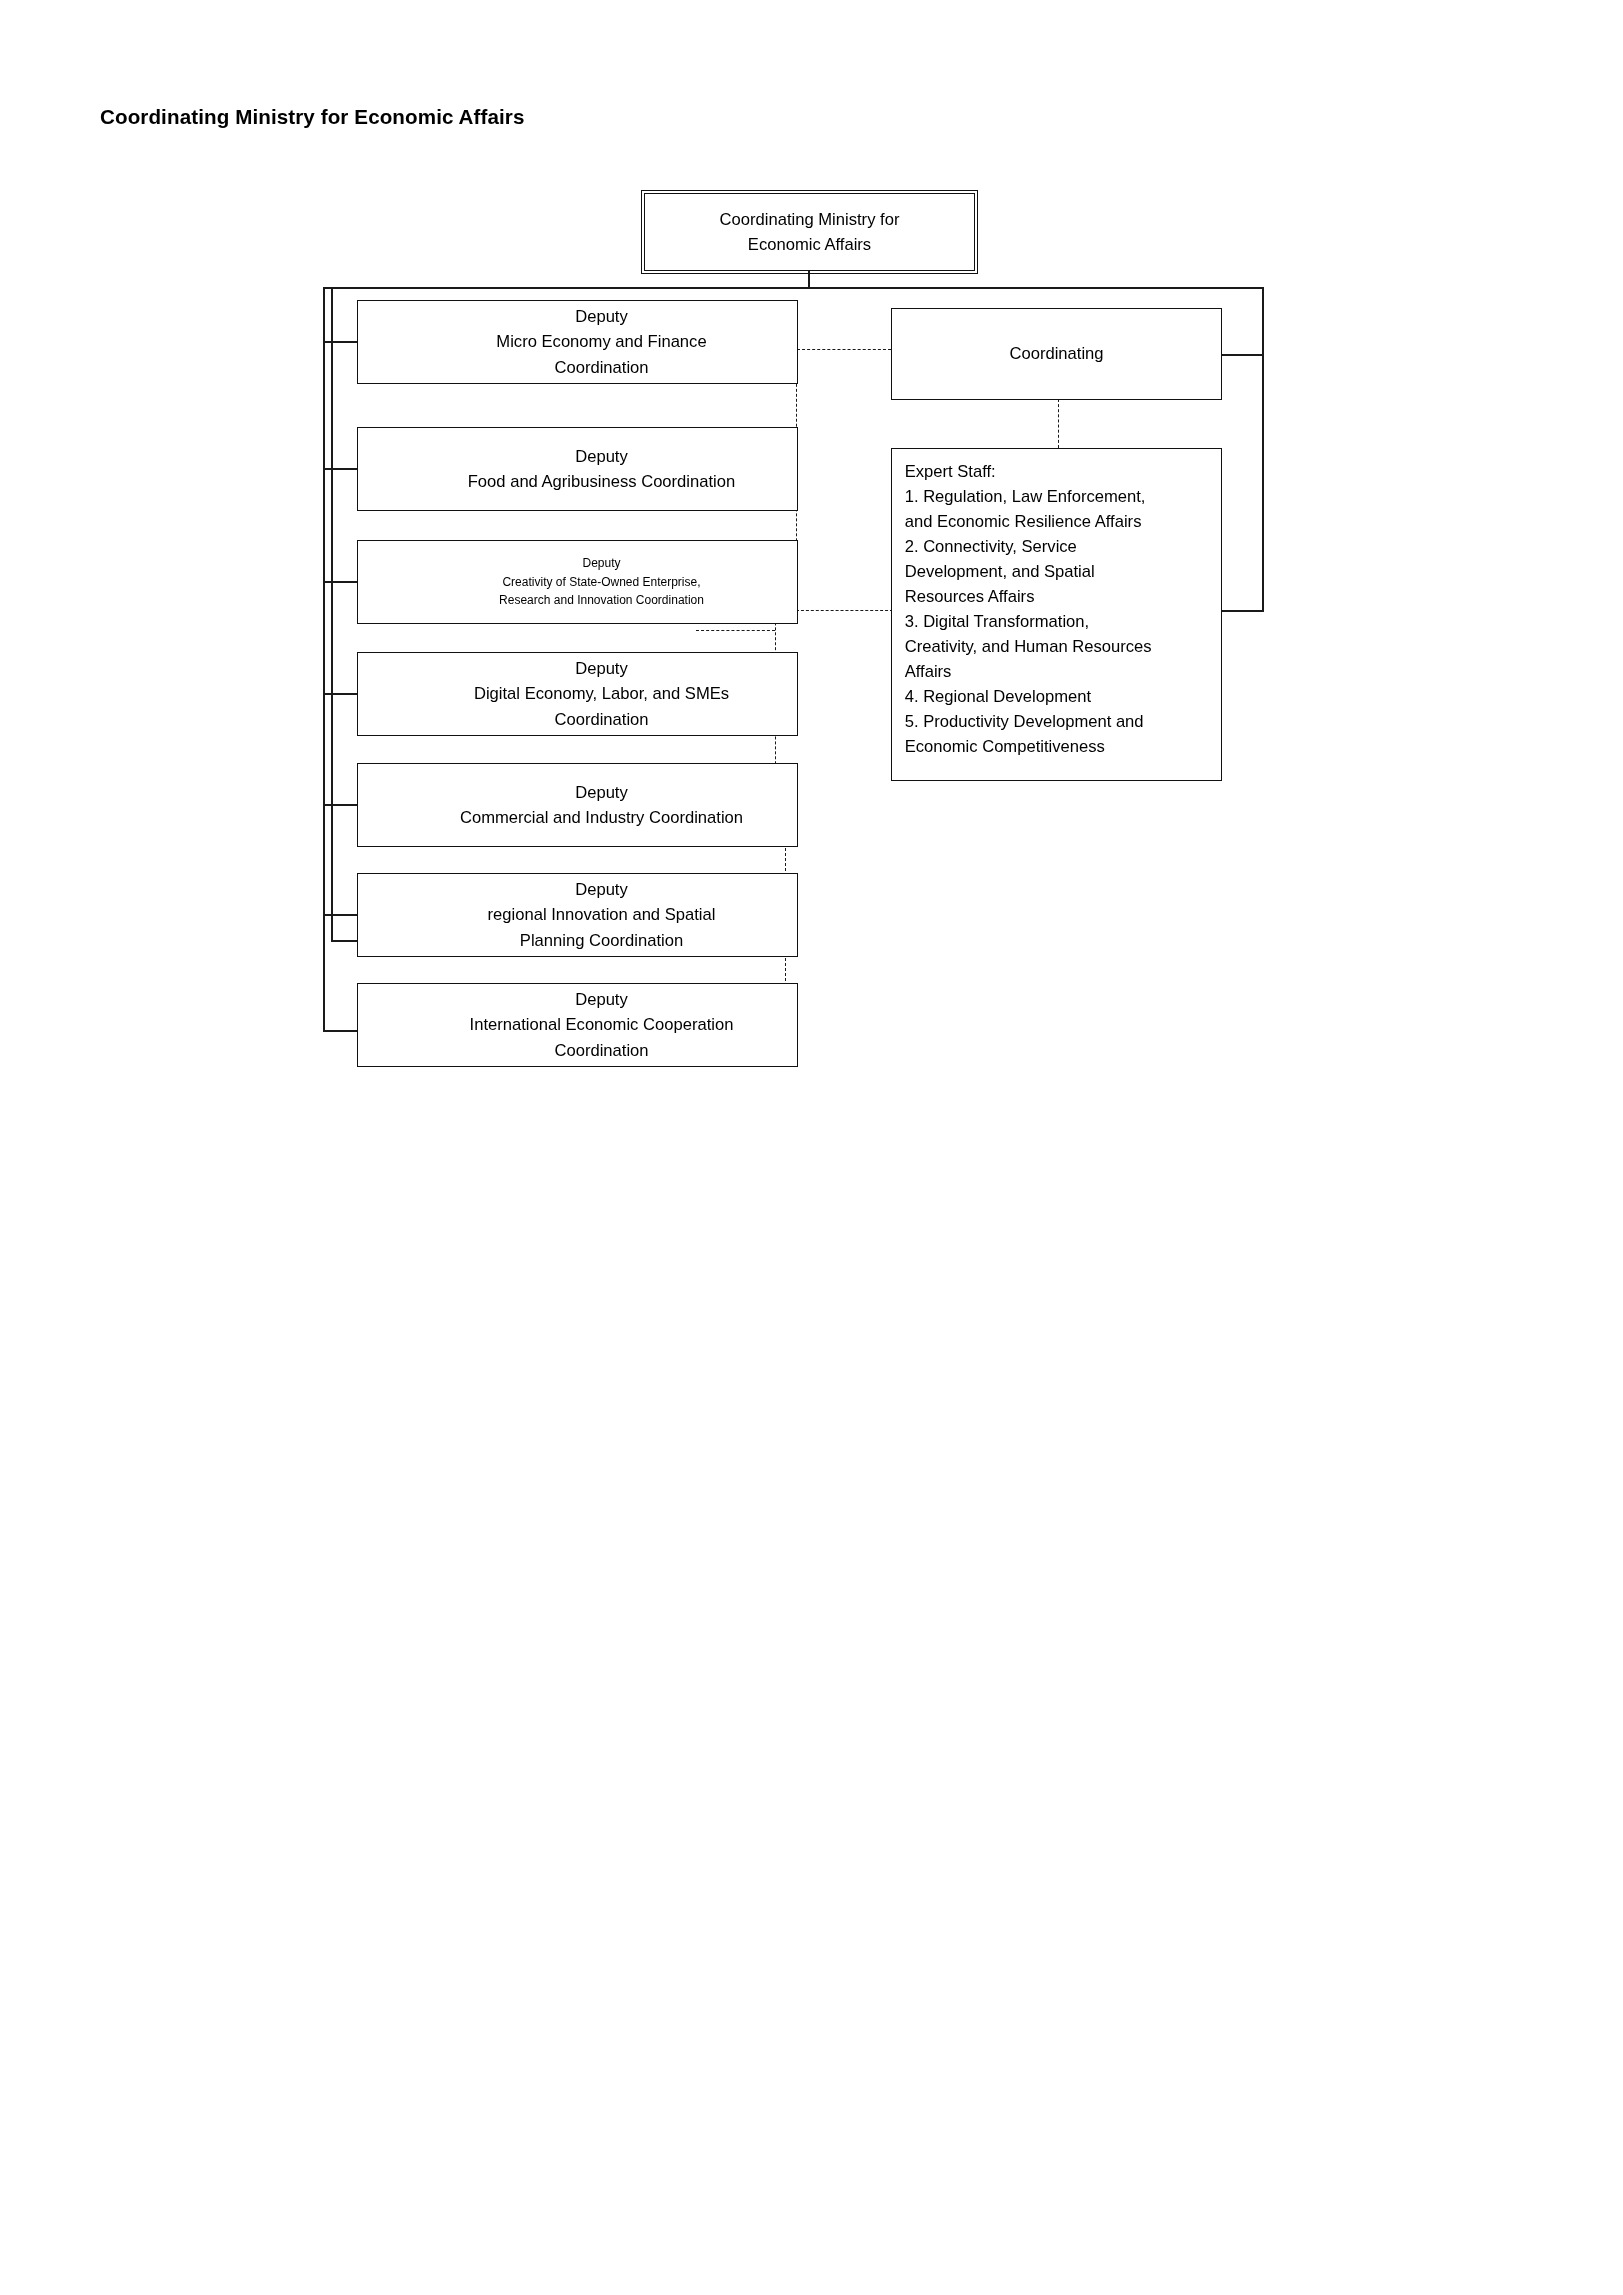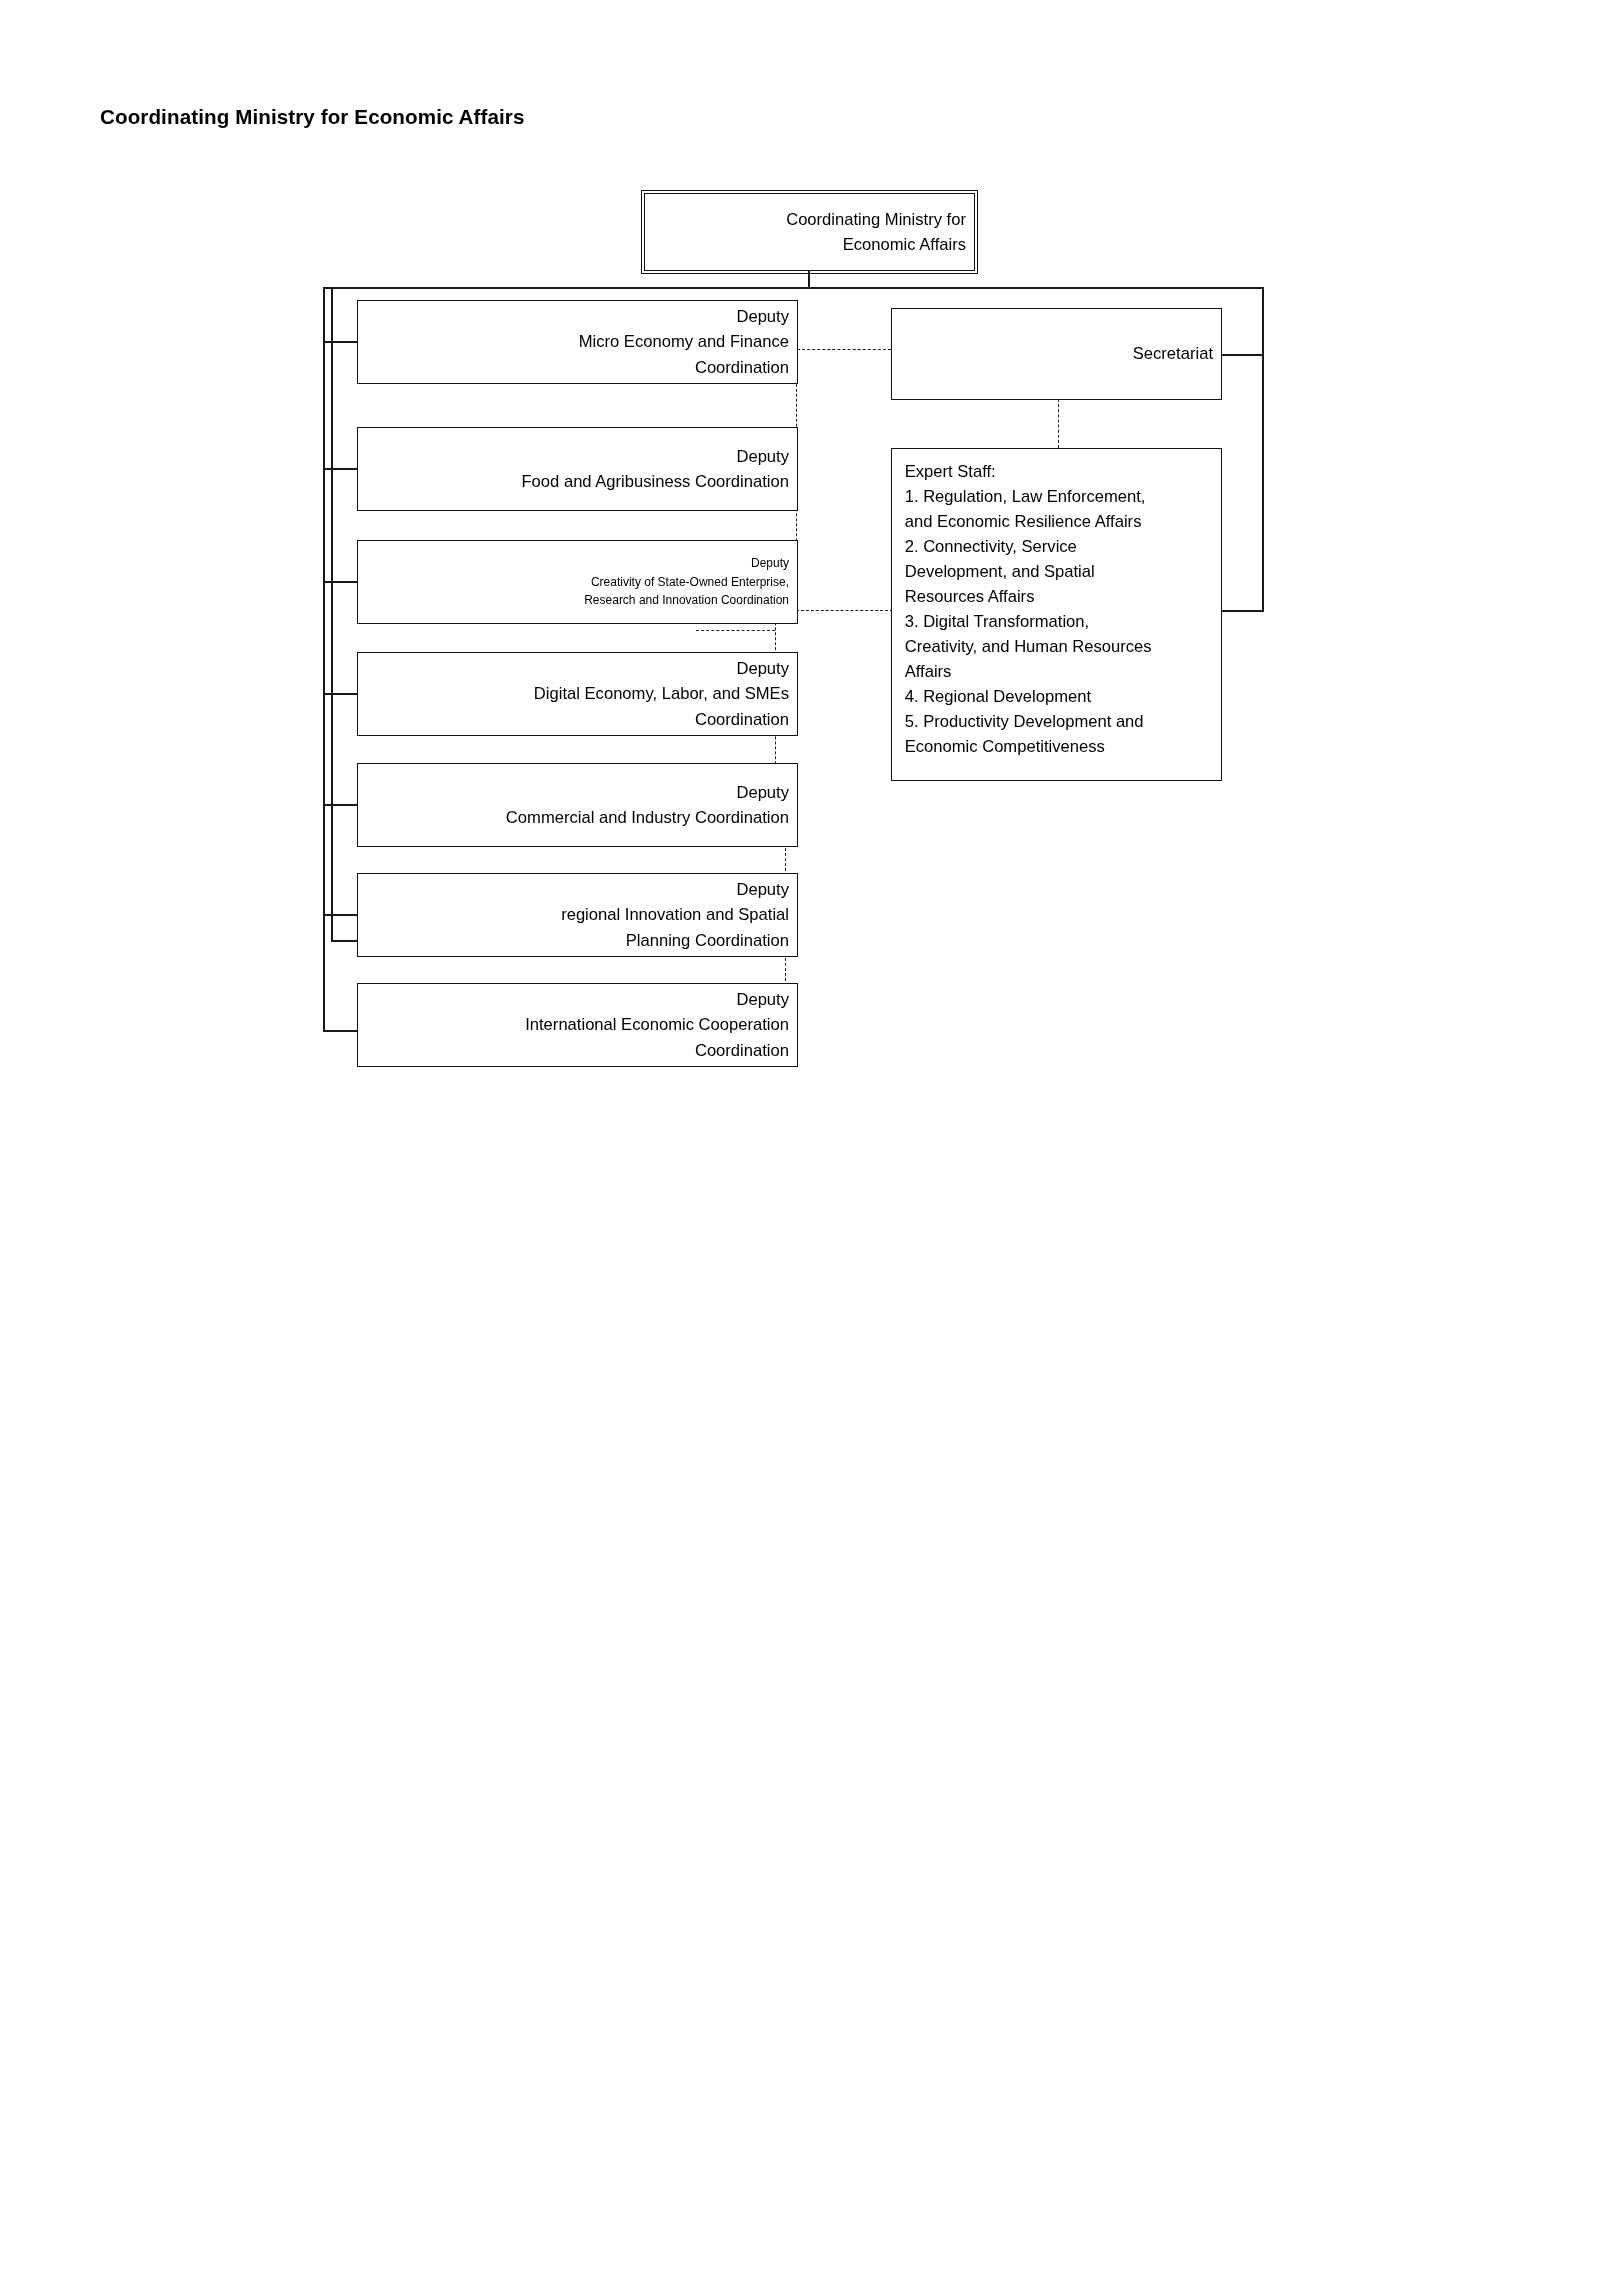--- a/index.html
+++ b/index.html
@@ -33,21 +33,21 @@
 
   
   .node {
     position: absolute;
     box-sizing: border-box;
     border: 1.6px solid #111111;
     background: #ffffff;
     display: flex;
     align-items: center;
     justify-content: center;
-    text-align: right;
+    text-align: center;
     font-size: 16.6px;
     line-height: 1.52;
     z-index: 5;
   }
   .node .txt { display: block; width: 100%; padding: 0 8px; }
 
   
   #node-root {
     left: 644px; top: 193px;
     width: 331px; height: 78px;
@@ -191,21 +191,21 @@
 
   <div class="node deputy" id="node-dep-6">
     <span class="txt">
       <span>Deputy</span><br>
       <span>International Economic Cooperation</span><br>
       <span>Coordination</span>
     </span>
   </div>
 
   <div class="node" id="node-secretariat">
-    <span class="txt">Secretariat</span>
+    <span class="txt">Coordinating</span>
   </div>
 
   <div class="node" id="node-expert">
     <span class="txt">
       <span class="expert-line">Expert Staff:</span>
       <span class="expert-line">1. Regulation, Law Enforcement,</span>
       <span class="expert-line">and Economic Resilience Affairs</span>
       <span class="expert-line">2. Connectivity, Service</span>
       <span class="expert-line">Development, and Spatial</span>
       <span class="expert-line">Resources Affairs</span>

